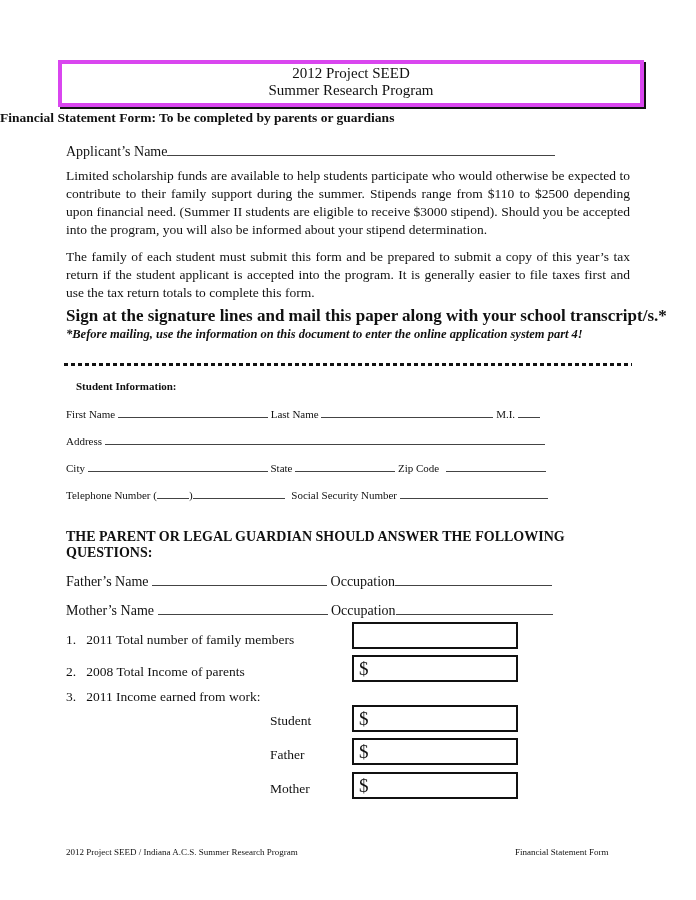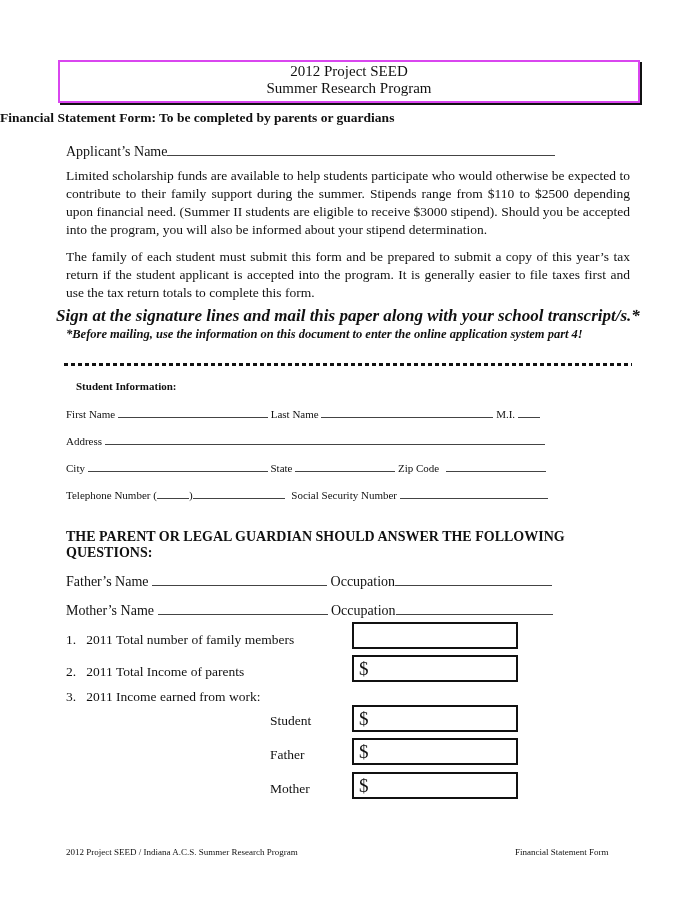--- a/index.html
+++ b/index.html
@@ -1,25 +1,25 @@
 <!DOCTYPE html>
 <html><head>
 <meta charset="utf-8">
 <style>
   html, body { margin: 0; padding: 0; background: #ffffff; }
   body { width: 696px; height: 900px; position: relative; overflow: hidden;
          font-family: "Liberation Serif", "DejaVu Serif", serif; color: #111; }
   .abs { position: absolute; }
   .title-box { left: 58px; top: 60px; width: 578px; height: 38px;
-               border: 2px solid #d946ef; box-shadow: 2px 2px 0 #111; text-align: center;
+               border: 4px solid #d946ef; box-shadow: 2px 2px 0 #111; text-align: center;
                font-size: 15px; line-height: 17px; padding-top: 1px; box-sizing: content-box; }
   .subtitle { left: 0; width: 696px; top: 110px; font-weight: bold; font-size: 13.5px; }
   .line-label { font-size: 14px; }
   .para { left: 66px; width: 564px; font-size: 13.5px; line-height: 18px; text-align: justify; }
-  .sign { left: 56px; top: 306px; font-size: 17px; font-weight: bold; font-style: italic; }
+  .sign { left: 66px; top: 306px; font-size: 17px; font-weight: bold; }
   .before { left: 66px; top: 327px; font-size: 12.5px; font-weight: bold; font-style: italic; }
   .dotline { left: 64px; top: 363px; width: 568px; height: 3px;
              background: repeating-linear-gradient(90deg, #111 0 4px, transparent 4px 7px); }
   .small { font-size: 11px; }
   .sect-head { left: 76px; top: 380px; font-weight: bold; font-size: 11px; }
   .parent-head { left: 66px; top: 529px; width: 520px; font-weight: bold; font-size: 14px; line-height: 16px; }
   .q { font-size: 13.5px; }
   .box { left: 352px; width: 162px; height: 23px; border: 2px solid #111; }
   .box .dollar { position: absolute; left: 5px; top: 0px; font-size: 19px; line-height: 23px; }
   .footer { top: 831px; font-size: 9px; margin-top: 16px; }
@@ -93,21 +93,21 @@
 </div>
 
 <div class="abs q" style="left:66px; top:632px;">
   <span>1.</span>&nbsp;&nbsp;
   <span>2011 Total number of family members</span>
 </div>
 <div class="abs box" style="top:622px;"></div>
 
 <div class="abs q" style="left:66px; top:664px;">
   <span>2.</span>&nbsp;&nbsp;
-  <span>2011 Total Income of parents</span>
+  <span>2008 Total Income of parents</span>
 </div>
 <div class="abs box" style="top:655px;">
   <span class="dollar">$</span>
 </div>
 
 <div class="abs q" style="left:66px; top:689px;">
   <span>3.</span>&nbsp;&nbsp;
   <span>2011 Income earned from work:</span>
 </div>
 

